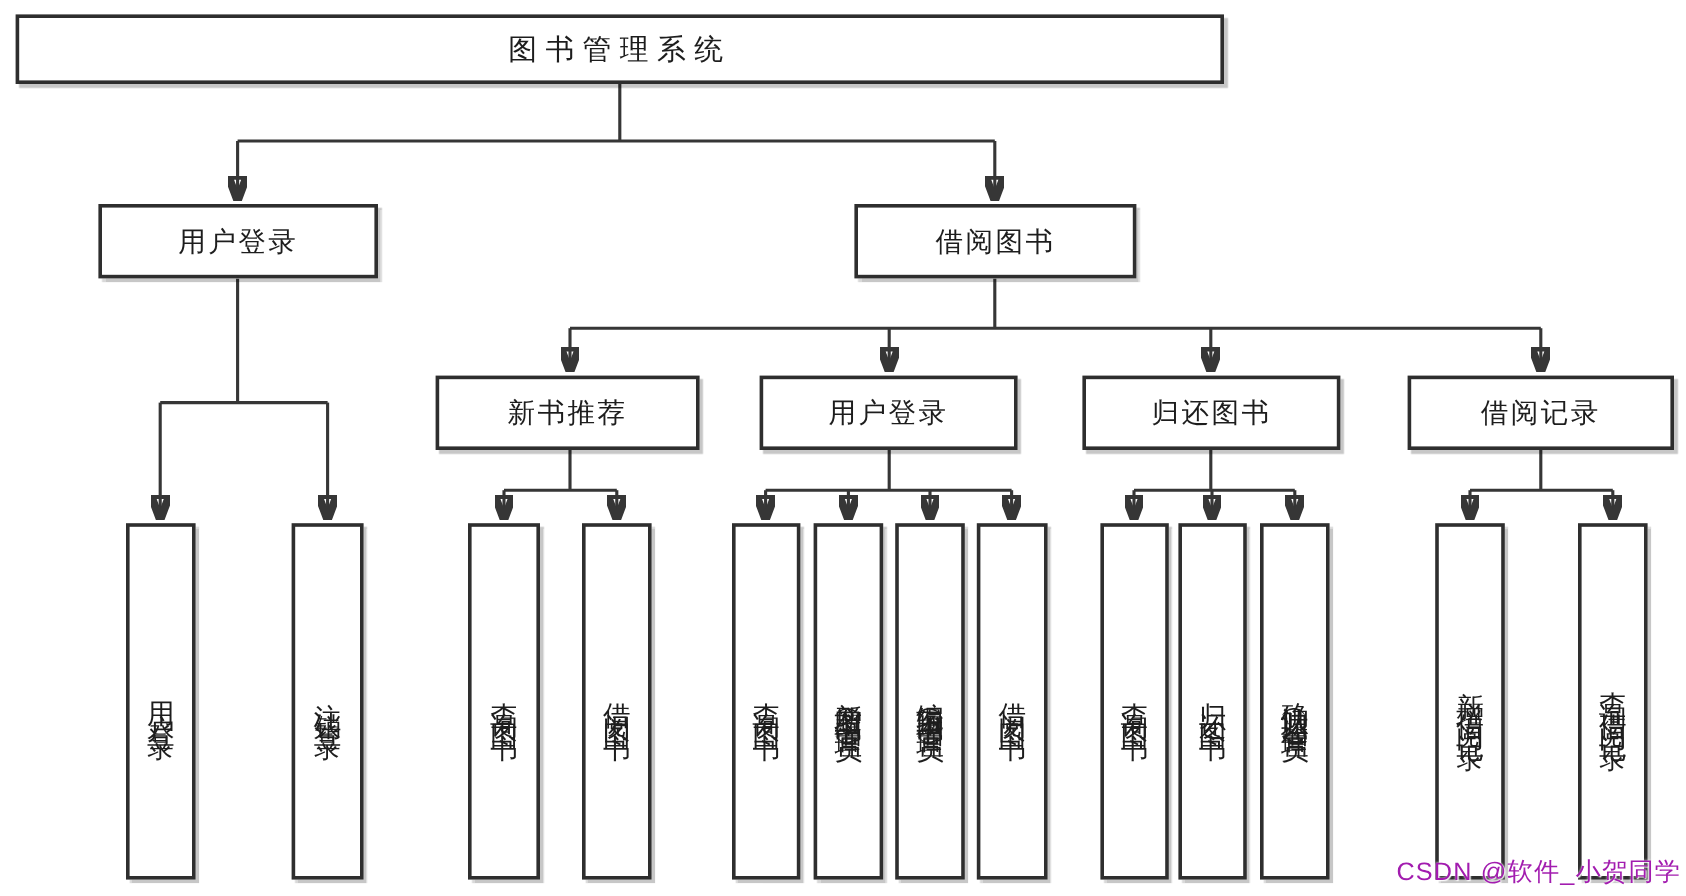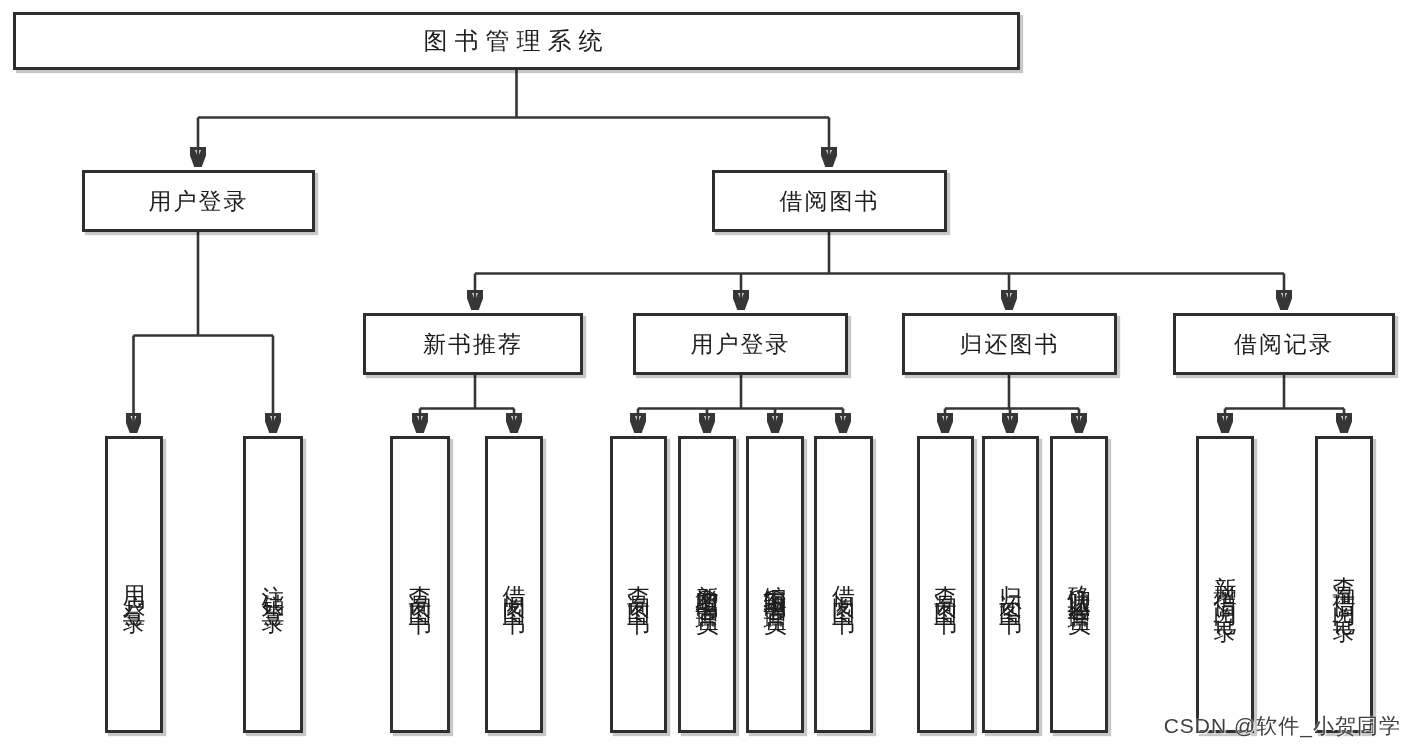--- a/index.html
+++ b/index.html
@@ -15,21 +15,21 @@
     box-shadow:3px 3px 1px rgba(0,0,0,0.22);
   }
   .hlabel{font-size:23px;letter-spacing:2px;white-space:nowrap;color:#1d1d1d;}
   .hlabel.title{font-size:24px;letter-spacing:7px;}
   .vlabel{
     writing-mode:vertical-rl;font-size:23px;letter-spacing:9px;line-height:1;
     white-space:nowrap;color:#1d1d1d;
   }
   .vlabel.tight{letter-spacing:4px;}
   .watermark{
-    position:absolute;right:4px;bottom:7px;font-size:21px;color:#404040;
+    position:absolute;right:4px;bottom:7px;font-size:21px;color:#a21caf;
     letter-spacing:1px;white-space:nowrap;
     text-shadow:0 0 2px #ffffff,1px 1px 1px #ffffff;
   }
 </style>
 </head>
 <body>
 
 <div class="stage">
 
   <svg class="connectors" viewBox="0 0 1405 747" xmlns="http://www.w3.org/2000/svg">

